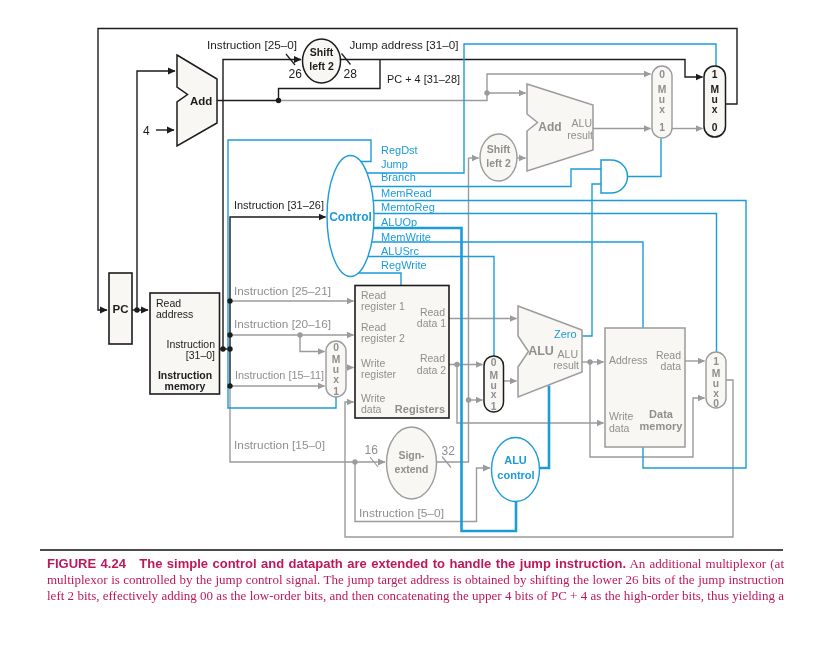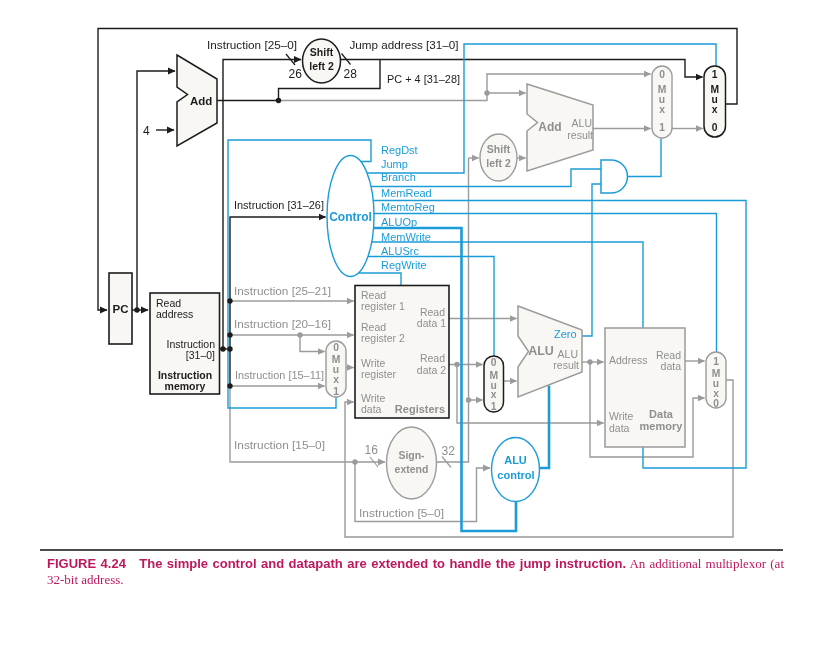--- a/index.html
+++ b/index.html
@@ -184,14 +184,15 @@
 <text x="493.7" y="409.5" font-size="10.3" fill="#8f8f8f" font-weight="bold" text-anchor="middle">1</text>
 <text x="716" y="364.5" font-size="10.3" fill="#8f8f8f" font-weight="bold" text-anchor="middle">1</text>
 <text x="716" y="377" font-size="10.3" fill="#8f8f8f" font-weight="bold" text-anchor="middle">M</text>
 <text x="716" y="387" font-size="10.3" fill="#8f8f8f" font-weight="bold" text-anchor="middle">u</text>
 <text x="716" y="396.5" font-size="10.3" fill="#8f8f8f" font-weight="bold" text-anchor="middle">x</text>
 <text x="716" y="406.5" font-size="10.3" fill="#8f8f8f" font-weight="bold" text-anchor="middle">0</text>
 </svg>
 <div style="position:absolute;left:40px;top:549px;width:743px;border-top:2px solid #4b4b4b;"></div>
 <div style="position:absolute;left:47px;top:556px;width:737px;font-family:'Liberation Serif',serif;font-size:13px;line-height:16px;color:#be185d;">
 <div style="text-align:justify;text-align-last:justify;white-space:nowrap;"><span style="font-family:'Liberation Sans',sans-serif;font-weight:bold;font-size:13px;">FIGURE 4.24&nbsp;&nbsp;&nbsp;The simple control and datapath are extended to handle the jump instruction.</span> An additional multiplexor (at</div>
-<div>32-bit address.</div>
+<div style="text-align:justify;text-align-last:justify;white-space:nowrap;">multiplexor is controlled by the jump control signal. The jump target address is obtained by shifting the lower 26 bits of the jump instruction</div>
+<div style="text-align:justify;text-align-last:justify;white-space:nowrap;">left 2 bits, effectively adding 00 as the low-order bits, and then concatenating the upper 4 bits of PC + 4 as the high-order bits, thus yielding a</div>
 </div>
 </div>
 </body></html>

